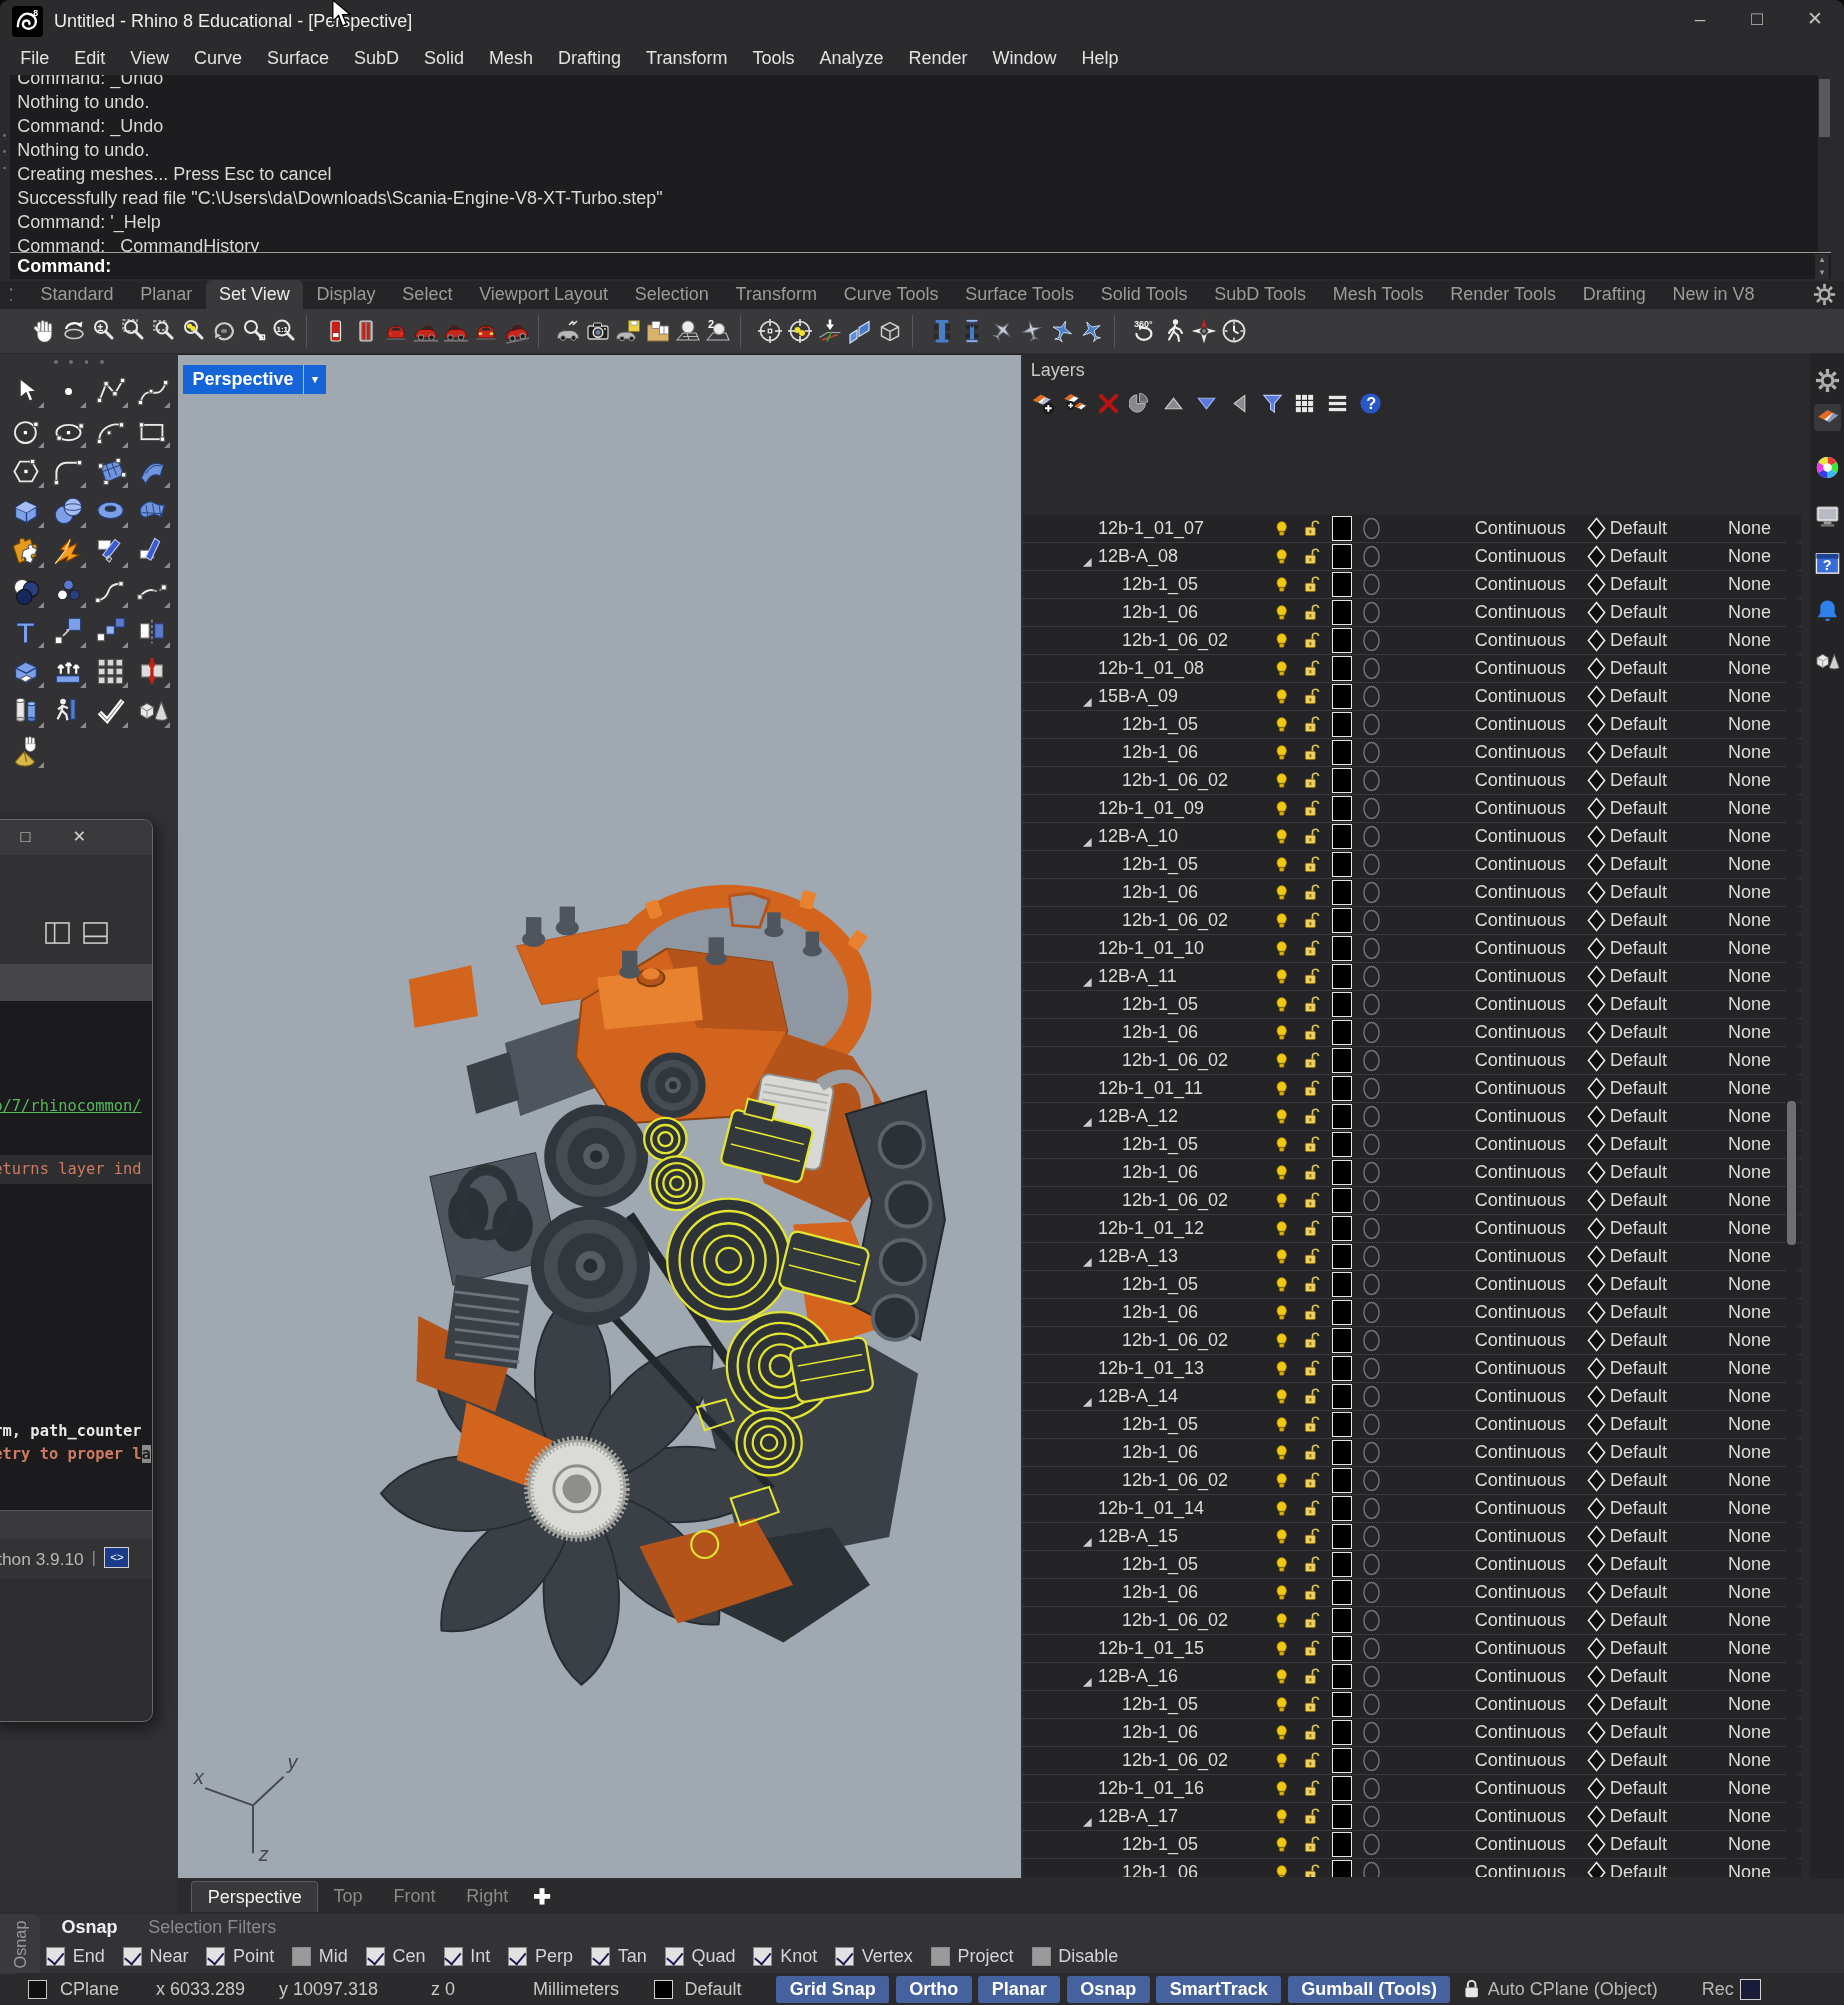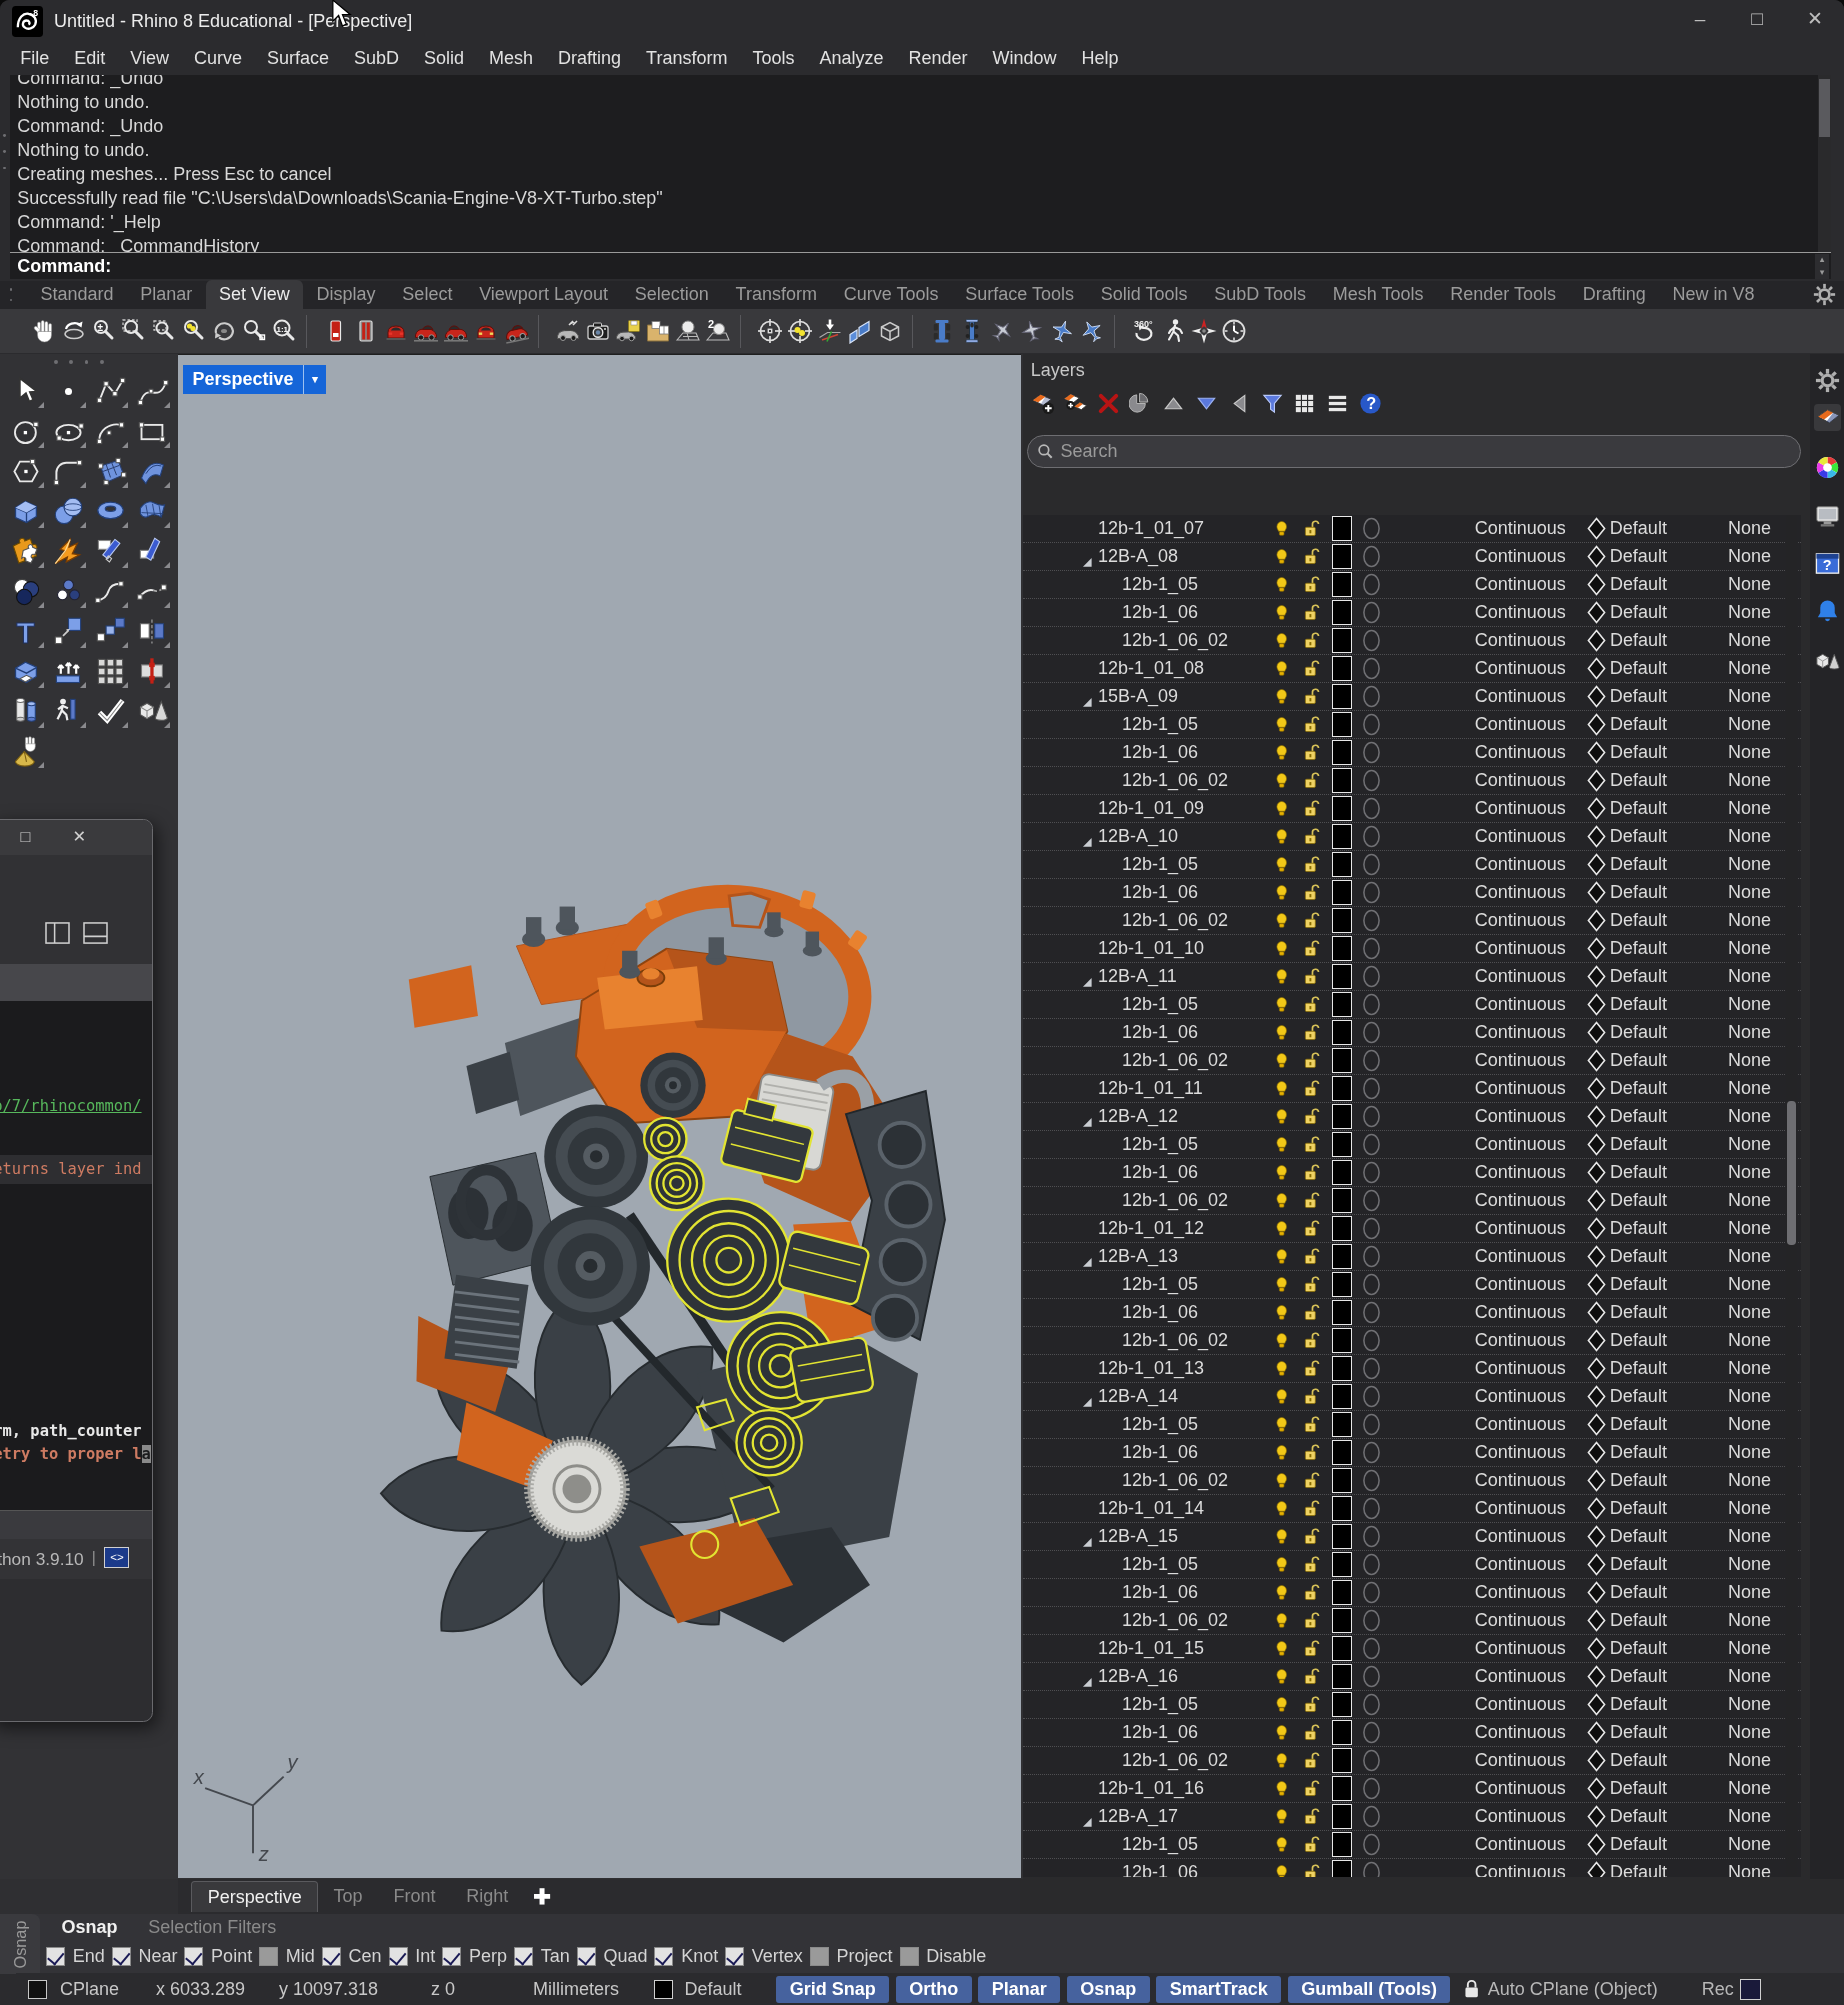--- a/index.html
+++ b/index.html
@@ -91,21 +91,21 @@
 #belowvp-l{position:absolute;left:0;top:1879px;width:178px;height:35px;background:#2f2f32}
 #belowvp-r{position:absolute;left:1020px;top:1879px;width:824px;height:35px;background:#2a2a2c}
 
 #osnapbar{position:absolute;left:0;top:1914px;width:1845px;height:60px;background:#333337}
 #osnapvert{position:absolute;left:0;top:0;width:40px;height:60px;background:#3a3a3e;border-radius:0 7.7px 0 0}
 #osnapvert span{position:absolute;left:-13.4px;top:21px;transform:rotate(-90deg);transform-origin:center;color:#9a9a9a;font-size:16.3px;display:block;width:67px;text-align:center}
 #osnaptabs{position:absolute;left:46px;top:0;display:flex;height:27px;align-items:center}
 #osnaptabs .ot{font-size:18px;padding:0 15.4px}
 #osnaptabs .ot.active{color:#f0f0f0;font-weight:bold}
 #osnaptabs .ot.dim{color:#8a8a8a}
-#oschecks{position:absolute;left:46px;top:27px;height:31px;display:flex;align-items:center;gap:7px}
+#oschecks{position:absolute;left:46px;top:27px;height:31px;display:flex;align-items:center;gap:18px}
 .osn{display:flex;align-items:center;gap:7.7px;color:#d4d4d4;font-size:18px}
 .cb{width:19px;height:19px;background:#e2e2e2;border:1px solid #8a8a8a;position:relative}
 .cb.un{background:#9a9a9a}
 .cb.chk:after{content:"";position:absolute;left:3.8px;top:1px;width:7.7px;height:12.5px;border:solid #1a1a55;border-width:0 2.9px 2.9px 0;transform:rotate(40deg)}
 
 #statusbar{position:absolute;left:16px;top:1973px;width:1845px;height:33px;background:#2b2b2e;display:flex;align-items:center;color:#c8c8c8;font-size:18px}
 #statusbar .sbtxt{flex:0 0 auto}
 .sbbtn{background:#46629e;color:#fff;font-weight:bold;font-size:18px;border-radius:2.9px;height:27px;display:flex;align-items:center;padding:0 13.4px;margin-right:6.7px;flex:0 0 auto}
 #sbswatch{width:19px;height:19px;background:#000;border:1.4px solid #d0d0d0;flex:0 0 auto}
 #cursor{position:absolute;left:329px;top:0px;z-index:99}
@@ -1052,27 +1052,20 @@
                 <rect x="4" y="5" width="18" height="3.4"></rect>
                 <rect x="4" y="11.3" width="18" height="3.4"></rect>
                 <rect x="4" y="17.6" width="18" height="3.4"></rect>
               </g>
             </svg></div>
           <div class="li"><svg viewBox="0 0 26 26">
               <circle cx="13" cy="13" r="10.5" fill="#2858c8"></circle>
               <text x="8.5" y="19" font-size="17" fill="#fff" font-weight="bold">?</text>
             </svg></div>
         </div>
-      <div id="lsearch">
-        <svg width="17.3" height="17.3" viewBox="0 0 20 20">
-            <circle cx="8" cy="8" r="5.5" fill="none" stroke="#b8b8b8" stroke-width="2"></circle>
-            <line x1="12" y1="12" x2="17" y2="17" stroke="#b8b8b8" stroke-width="2.4"></line>
-          </svg>
-        <span>Search</span>
-      </div>
       <div id="lrows">
           <div class="lrow">
             <div class="c-name" style="width:224px;padding-left:75px">
               <span>12b-1_01_07</span>
             </div>
             <div style="width:29px"></div>
             <div style="width:30px">
               <svg width="15.4" height="15.4" viewBox="0 0 16 16">
                 <path d="M8,0.5 a5,5.4 0 0 1 5,5.4 c0,2.3-1.4,3.1-1.7,4.8 h-6.6 c-0.3,-1.7-1.7,-2.5-1.7,-4.8 a5,5.4 0 0 1 5,-5.4z" fill="#f2c818" stroke="#8a6d00" stroke-width=".7"></path>
                 <rect x="5.6" y="11.2" width="4.8" height="3.6" rx="1" fill="#e8b200" stroke="#8a6d00" stroke-width=".7"></rect>

